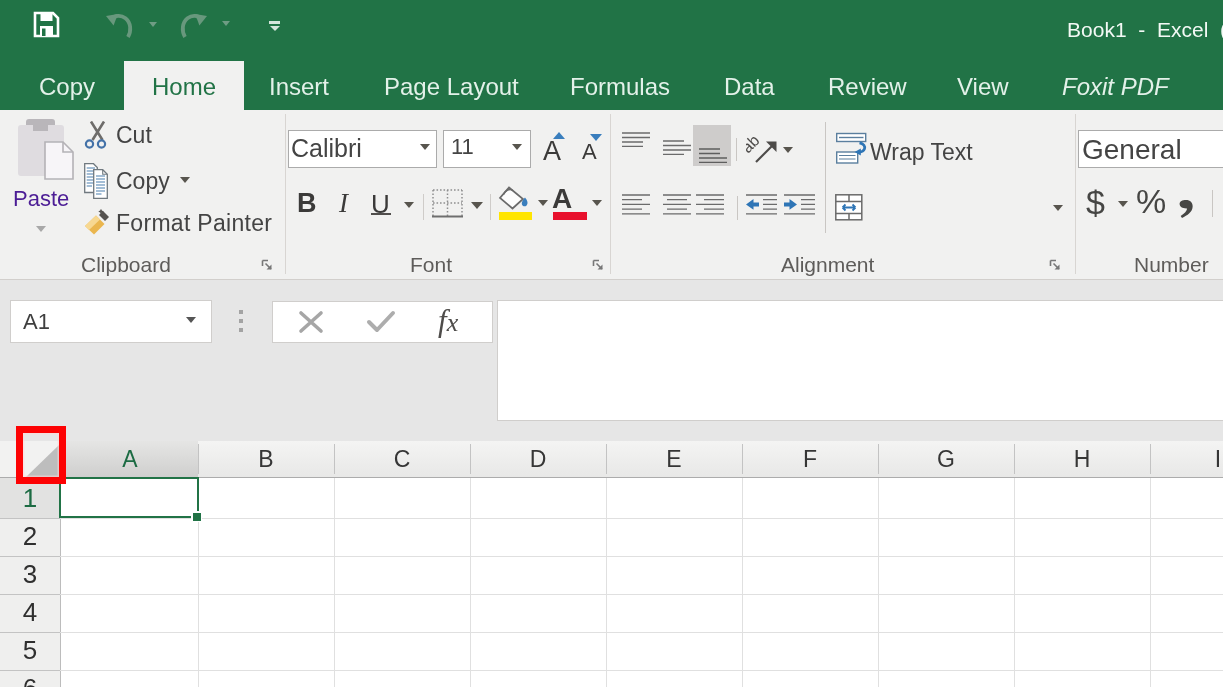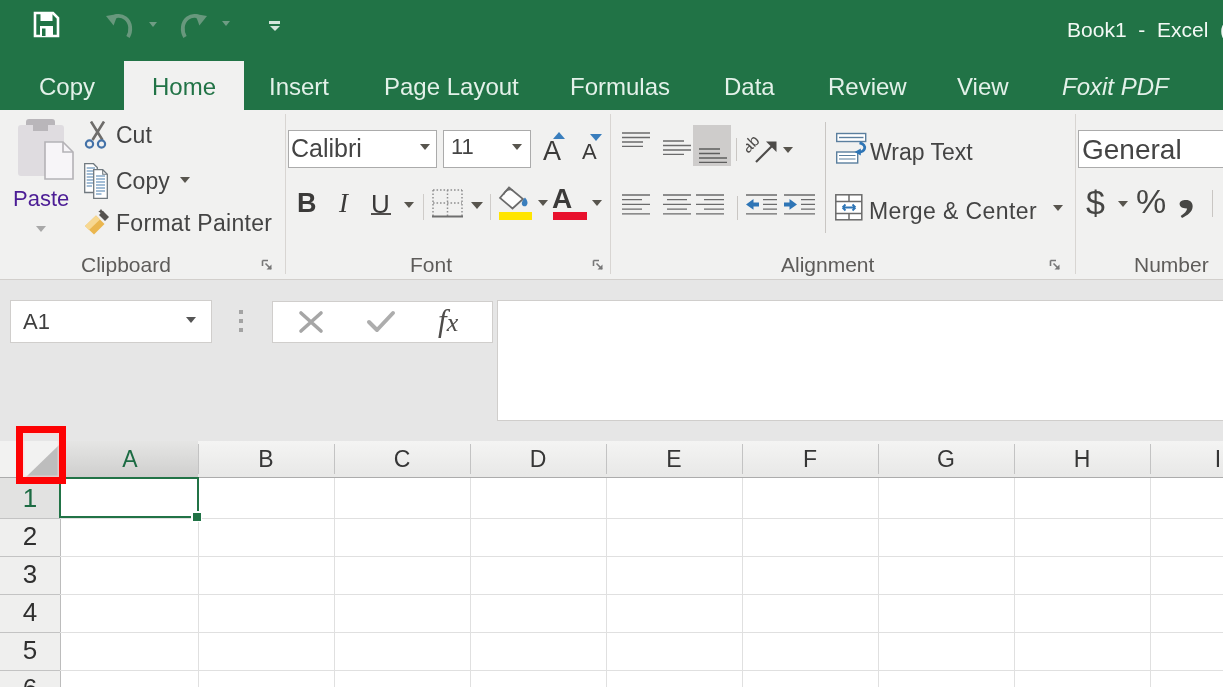--- a/index.html
+++ b/index.html
@@ -210,21 +210,20 @@
     <path d="M23.5 10.8 C27.8 11.6 29.4 14.4 28.5 16.9 C27.7 19 25.7 20 23.2 20" fill="none" stroke="#2e75b6" stroke-width="2.8"></path>
     <path d="M24.8 16.6 L18.6 20 L24.8 23.4 Z" fill="#2e75b6"></path>
   </svg>
   <div class="abs rtext" style="left:870px;top:139px;">Wrap Text</div>
 
   <svg class="abs" style="left:835px;top:194px;" width="28" height="27" viewBox="0 0 28 27">
     <rect x="0.8" y="0.8" width="26" height="25" fill="#fff" stroke="#6a6a6a" stroke-width="1.5"></rect>
     <path d="M0.8 7.5 H27 M0.8 19.5 H27 M14 0.8 V7.5 M14 19.5 V26" stroke="#6a6a6a" stroke-width="1.5"></path>
     <path d="M7.5 13.5 H20.5 M7.5 13.5 L10.5 10.5 M7.5 13.5 L10.5 16.5 M20.5 13.5 L17.5 10.5 M20.5 13.5 L17.5 16.5" fill="none" stroke="#2e75b6" stroke-width="1.8"></path>
   </svg>
-  <div class="abs rtext" style="left:869px;top:198px;letter-spacing:0.4px;">Merge &amp; Center</div>
   <div class="abs caret" style="left:1053px;top:205px;"></div>
   <div class="abs glabel" style="left:781px;">Alignment</div>
   <svg class="abs" style="left:1049px;top:259px;" width="13" height="13" viewBox="0 0 13 13">
     <path d="M1.5 1.5 H7 M1.5 1.5 V7" stroke="#777" stroke-width="1.6" fill="none"></path>
     <path d="M4.5 4.5 L10 10" stroke="#777" stroke-width="1.6"></path>
     <path d="M10.5 5.5 V10.5 H5.5 Z" fill="#777"></path>
   </svg>
 
   <div class="abs whitebox" style="left:1078px;top:130px;width:152px;height:38px;border-color:#ababab;"></div>
   <div class="abs rtext" style="left:1082px;top:134px;font-size:28px;">General</div>

